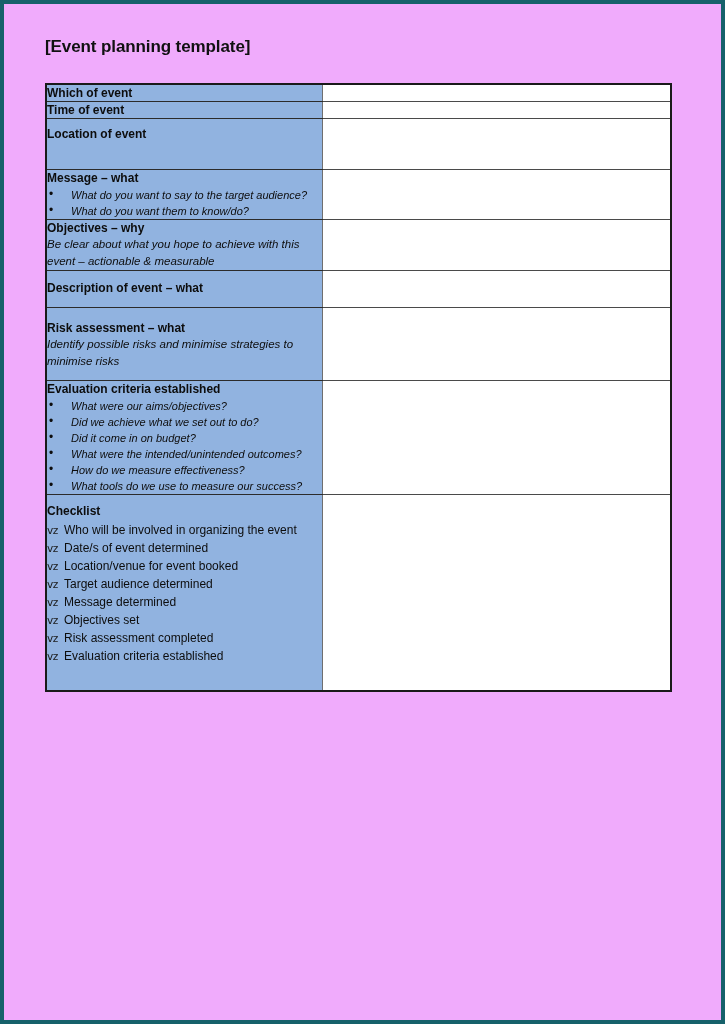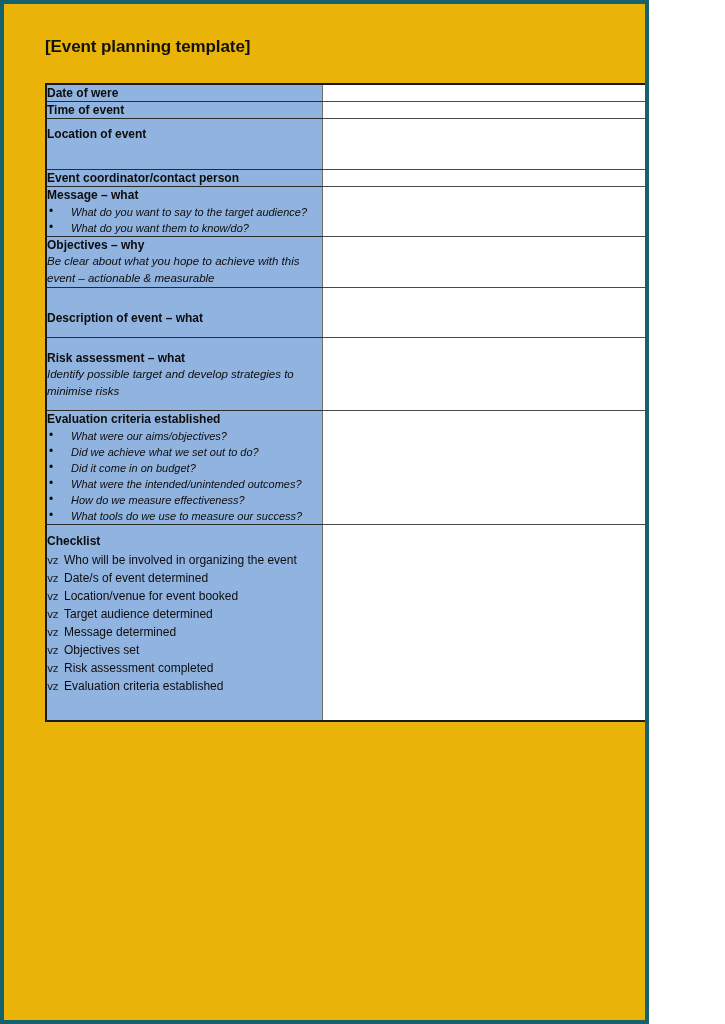--- a/index.html
+++ b/index.html
@@ -10,23 +10,23 @@
   }
   body {
     width: 725px;
     height: 1024px;
     font-family: "Liberation Sans", sans-serif;
     -webkit-font-smoothing: antialiased;
   }
   #page {
     position: relative;
     box-sizing: border-box;
-    width: 649px;
+    width: 725px;
     height: 1024px;
-    background: #eab308;
+    background: #f0abfc;
     border: 4px solid #16616b;
     overflow: hidden;
   }
   #page-title {
     position: absolute;
     left: 41px;
     top: 33px;
     font-size: 17px;
     font-weight: bold;
     color: #111111;
@@ -162,21 +162,21 @@
     <colgroup>
       <col class="col-label">
       <col class="col-entry">
     </colgroup>
     <tbody>
 
 
 
       <tr>
         <td class="lbl pad-sm">
-          <div class="lbl-title">Date of were</div>
+          <div class="lbl-title">Which of event</div>
         </td>
         <td class="ent">
           <div style="min-height:16px;"></div>
         </td>
       </tr>
 
       <tr>
         <td class="lbl pad-sm">
           <div class="lbl-title">Time of event</div>
         </td>
@@ -187,28 +187,20 @@
 
       <tr>
         <td class="lbl" style="padding-top:7px;padding-bottom:27px;">
           <div class="lbl-title">Location of event</div>
         </td>
         <td class="ent">
           <div style="min-height:16px;"></div>
         </td>
       </tr>
 
-      <tr>
-        <td class="lbl pad-sm">
-          <div class="lbl-title">Event coordinator/contact person</div>
-        </td>
-        <td class="ent">
-          <div style="min-height:16px;"></div>
-        </td>
-      </tr>
 
 
       <tr>
         <td class="lbl pad-lg">
           <div class="lbl-title">Message – what</div>
           <ul class="bullets">
             <li>What do you want to say to the target audience?</li>
             <li>What do you want them to know/do?</li>
           </ul>
         </td>
@@ -221,32 +213,32 @@
         <td class="lbl pad-lg" style="padding-right:14px;">
           <div class="lbl-title">Objectives – why</div>
           <div class="lbl-sub">Be clear about what you hope to achieve with this event – actionable &amp; measurable</div>
         </td>
         <td class="ent">
           <div style="min-height:16px;"></div>
         </td>
       </tr>
 
       <tr>
-        <td class="lbl" style="padding-top:22px;padding-bottom:11px;">
+        <td class="lbl" style="padding-top:9px;padding-bottom:11px;">
           <div class="lbl-title">Description of event – what</div>
         </td>
         <td class="ent">
           <div style="min-height:16px;"></div>
         </td>
       </tr>
 
       <tr>
         <td class="lbl" style="padding-top:12px;padding-bottom:10px;padding-right:4px;">
           <div class="lbl-title">Risk assessment – what</div>
-          <div class="lbl-sub">Identify possible target and develop strategies to minimise risks</div>
+          <div class="lbl-sub">Identify possible risks and minimise strategies to minimise risks</div>
         </td>
         <td class="ent">
           <div style="min-height:16px;"></div>
         </td>
       </tr>
 
       <tr>
         <td class="lbl pad-lg">
           <div class="lbl-title">Evaluation criteria established</div>
           <ul class="bullets">

